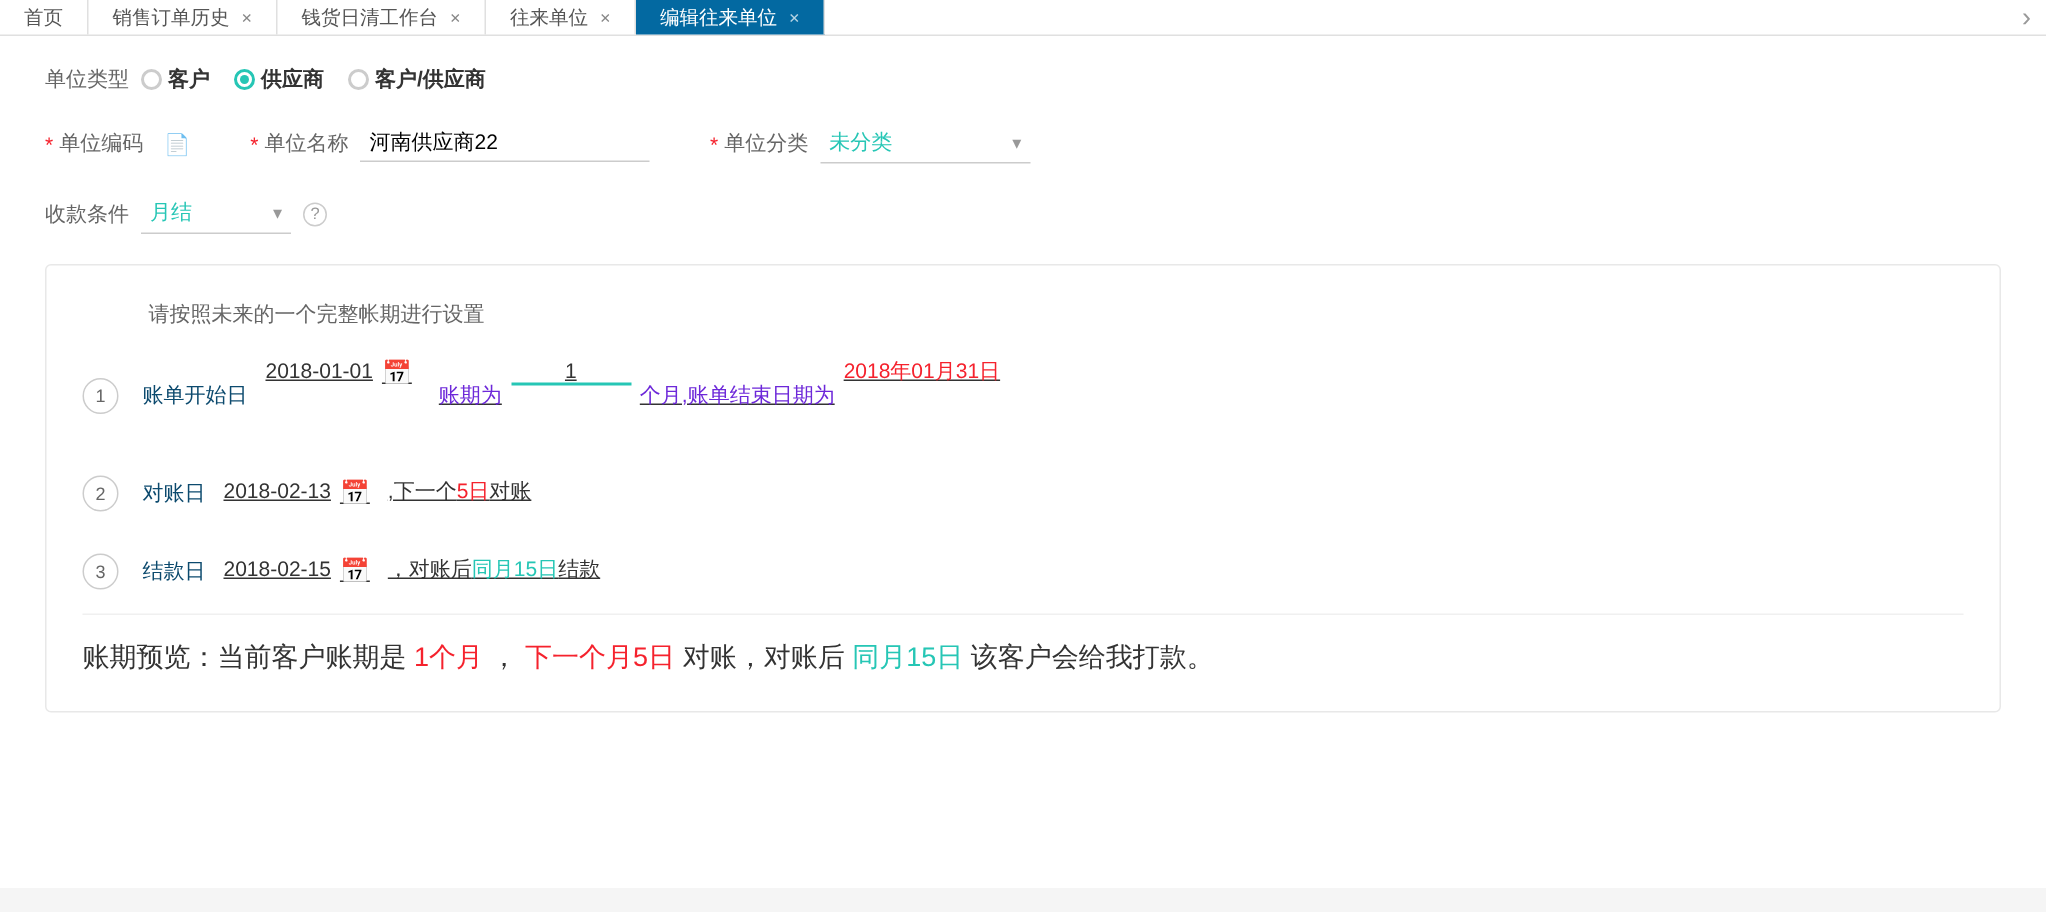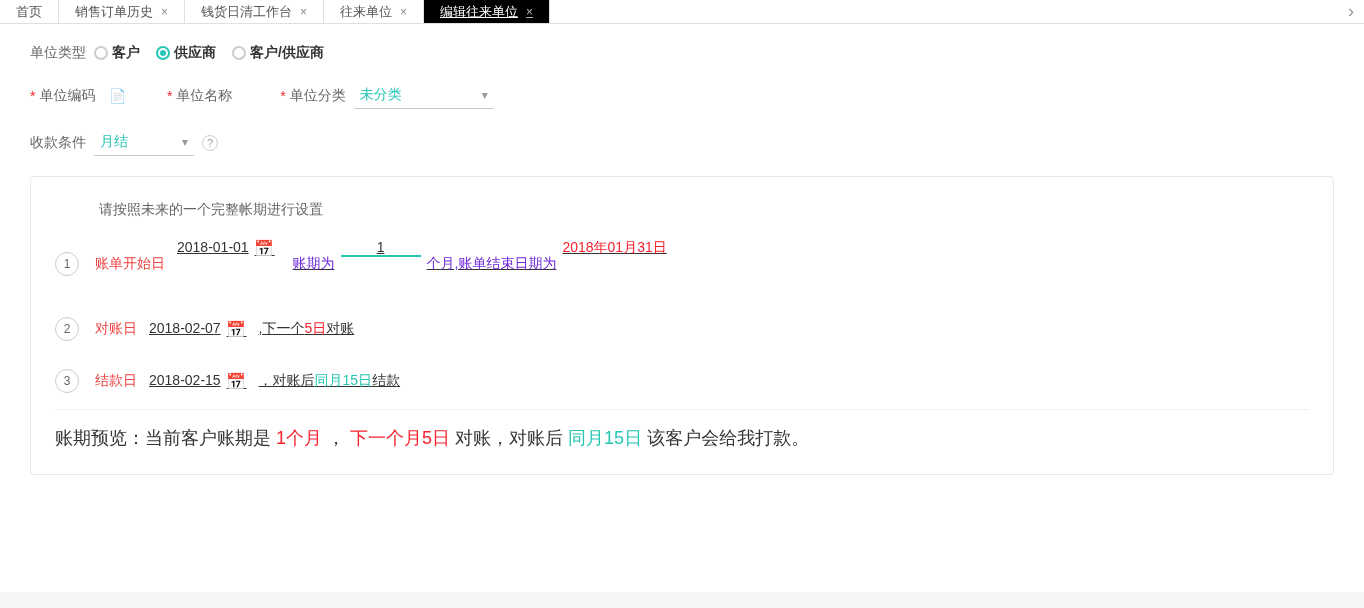--- a/index.html
+++ b/index.html
@@ -11,21 +11,21 @@
       background: #fff; border-bottom: 1px solid #e0e0e0;
       height: 24px;
     }
     .tab {
       display: flex; align-items: center; padding: 0 16px;
       cursor: pointer; color: #555; font-size: 13px;
       border-right: 1px solid #e0e0e0; white-space: nowrap;
       position: relative;
     }
     .tab.active {
-      background: #000000; color: #fff; text-decoration: underline;
+      background: #0369a1; color: #fff;
     }
     .tab .close-btn {
       margin-left: 8px; font-size: 12px; cursor: pointer; opacity: 0.7;
     }
     .tab-arrow {
       margin-left: auto; padding: 0 10px; display: flex; align-items: center;
       color: #999; cursor: pointer; font-size: 18px;
     }
 
     
@@ -94,21 +94,21 @@
 
     
     .setting-row {
       display: flex; align-items: center; margin-bottom: 28px;
     }
     .step-num {
       width: 24px; height: 24px; border-radius: 50%;
       border: 1px solid #ccc; display: flex; align-items: center; justify-content: center;
       font-size: 12px; color: #666; margin-right: 16px; flex-shrink: 0;
     }
-    .setting-label { color: #ef4444; margin-right: 12px; white-space: nowrap; }
+    .setting-label { color: #0c4a6e; margin-right: 12px; white-space: nowrap; }
     .date-input-group { display: flex; align-items: flex-start; text-decoration: underline; }
     .date-value { color: #333; margin-right: 6px; }
     .cal-icon { color: #4a9fd4; cursor: pointer; font-size: 16px; margin-right: 12px; }
     .period-input {
       border: none; border-bottom: 2px solid #26c6b5;
       width: 80px; text-align: center; font-size: 14px;
       outline: none; color: #333;
     }
     .period-suffix { margin: 16px 6px; color: #6d28d9; }
     .highlight-orange { color: #f5222d; font-weight: 500; }
@@ -172,20 +172,21 @@
     <div class="form-item">
       <span class="required-star">*</span>
       <span class="form-label">单位编码</span>
       <div class="input-with-icon">
         <span class="input-icon">📄</span>
       </div>
     </div>
     <div class="form-item">
       <span class="required-star">*</span>
       <span class="form-label">单位名称</span>
+      <input class="text-input" type="text" style="min-width: 180px;" value="河南供应商22">
     </div>
     <div class="form-item">
       <span class="required-star">*</span>
       <span class="form-label">单位分类</span>
       <div class="select-field">
         <span class="select-text">未分类</span>
         <span class="chevron">▾</span>
       </div>
     </div>
   </div>
@@ -214,21 +215,21 @@
         <input class="period-input" type="text" value="1" style="">
         <span class="period-suffix">个月,账单结束日期为</span>
         <span class="highlight-orange">2018年01月31日</span>
       </div>
     </div>
 
     <div class="setting-row">
       <div class="step-num">2</div>
       <span class="setting-label">对账日</span>
       <div class="date-input-group">
-        <span class="date-value">2018-02-07</span>
+        <span class="date-value">2018-02-13</span>
         <span class="cal-icon">📅</span>
         <span>,下一个</span>
         <span class="highlight-orange">5日</span>
         <span>对账</span>
       </div>
     </div>
 
     <div class="setting-row" style="margin-bottom:16px;">
       <div class="step-num">3</div>
       <span class="setting-label">结款日</span>

